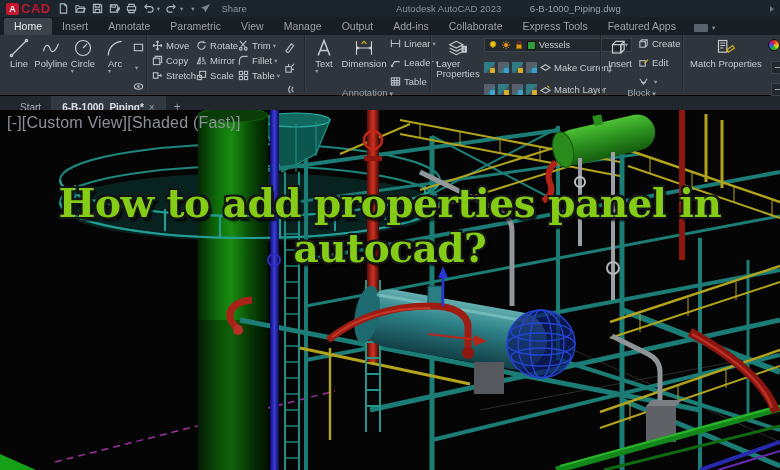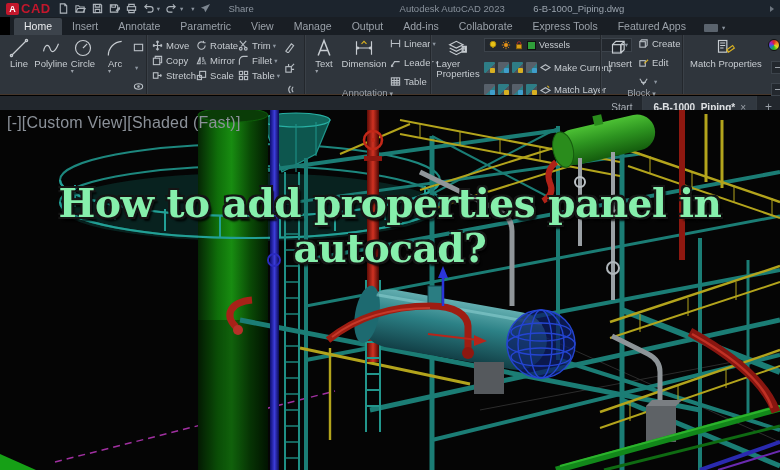--- a/index.html
+++ b/index.html
@@ -10,33 +10,33 @@
   .titlebar{position:absolute;top:0;left:0;right:0;height:17px;background:#1c242d;
             display:flex;align-items:center;padding:0 6px;gap:7px;font-size:9.5px;color:#8d96a0;}
   .logo{display:flex;align-items:center;gap:2px;}
   .logo .badge{width:13px;height:12px;background:#c2172c;color:#fff;font-weight:bold;font-size:9px;
                display:flex;align-items:center;justify-content:center;border-radius:2px;}
   .logo .cad{color:#c2172c;font-size:13px;font-weight:bold;letter-spacing:.5px;}
   .qat{display:flex;align-items:center;gap:6px;}
   .qbtn{display:flex;align-items:center;gap:1px;cursor:default;}
   .qbtn svg{width:11px;height:11px;stroke:#aeb5bc;fill:none;stroke-width:1.2;}
   .dd::after{content:"▾";font-size:6.5px;color:#8d96a0;margin-left:2px;vertical-align:1px;}
-  .share{display:flex;gap:17px;color:#8d96a0;}
+  .share{display:flex;gap:10px;color:#8d96a0;}
   .share svg{width:11px;height:11px;fill:#7d8690;}
   .tb-title{flex:1;text-align:center;color:#89929c;white-space:nowrap;overflow:hidden;}
   .tb-title .doc{margin-left:26px;color:#9aa3ad;}
   .searchbox{display:flex;align-items:center;gap:4px;background:#20272f;border:1px solid #353d46;
              height:13px;padding:0 4px;width:158px;}
   .searchbox input{flex:1;background:transparent;border:none;outline:none;color:#aab1b9;
                    font-style:italic;font-size:8.5px;font-family:"Liberation Sans",sans-serif;width:100%;}
   .searchbox input::placeholder{color:#79828c;}
   .searchbox svg{width:10px;height:10px;stroke:#8d96a0;fill:none;stroke-width:1.4;}
   .pre-arrow{width:0;height:0;border-left:4px solid #6d767f;border-top:3px solid transparent;border-bottom:3px solid transparent;}
   
-  .tabrow{position:absolute;top:17px;left:10px;right:0;height:18px;background:#191e24;
+  .tabrow{position:absolute;top:17px;left:0;right:0;height:18px;background:#191e24;
           display:flex;align-items:flex-end;padding-left:4px;font-size:10.5px;color:#9aa1a9;}
   .rtab{padding:2px 10px 3px;cursor:default;white-space:nowrap;}
   .rtab.active{background:#3c434b;color:#e9ebed;border-radius:2px 2px 0 0;}
   .tabtoggle{margin-left:8px;margin-bottom:3px;display:flex;align-items:center;gap:2px;}
   .tabtoggle .box{width:14px;height:8px;background:#5a636d;border-radius:1px;}
   
   .ribbon{position:absolute;top:35px;left:0;right:0;height:60px;background:#2f353c;
           display:flex;align-items:stretch;color:#c7ccd1;border-bottom:1px solid #45362b;}
   .panel{display:flex;flex-direction:column;position:relative;padding:2px 5px 0;}
   .panel + .panel{border-left:1px solid #23272c;box-shadow:inset 1px 0 0 #3a4047;}
@@ -63,32 +63,32 @@
   .mini-ic::after{content:"";position:absolute;right:0;bottom:0;width:5px;height:5px;background:#d8b022;border-radius:1px;}
   .mini-ic.alt{background:linear-gradient(135deg,#57606a 55%,#2e7d86 55%);}
   .mini-ic.alt::after{background:#3f9ecb;}
   .colorwheel{width:12px;height:12px;border-radius:50%;flex:0 0 auto;
      background:conic-gradient(#d22,#e82,#dd2,#2b2,#27c,#92c,#d22);border:1px solid #111;}
   .proppill{display:flex;align-items:center;gap:3px;background:#23282e;border:1px solid #3c434b;
             height:13px;padding:0 3px;flex:1;font-size:9px;color:#c7ccd1;min-width:62px;}
   .lwline{flex:1;height:1px;background:#9aa0a8;}
   
   .filetabs{position:absolute;top:96px;left:0;right:0;height:22px;background:#22272d;
-            display:flex;align-items:stretch;font-size:10px;color:#a9afb6;padding-left:10px;justify-content:flex-end;}
+            display:flex;align-items:stretch;font-size:10px;color:#a9afb6;padding-left:10px;}
   .ftab{display:flex;align-items:center;padding:0 10px;border-right:1px solid #343b42;cursor:default;gap:5px;}
   .ftab.active{background:#313840;color:#dde0e3;font-weight:bold;}
   .ftab .x{font-weight:normal;color:#9aa0a8;font-size:10px;}
   .ftab-plus{display:flex;align-items:center;padding:0 8px;color:#9aa0a8;font-size:12px;}
   
   .canvas{position:absolute;top:110px;left:0;width:780px;height:360px;background:#040404;}
   .canvas svg{display:block;}
   .vpctrl{position:absolute;top:114px;left:7px;z-index:4;font-size:16px;color:#8b9199;letter-spacing:.2px;}
   
   .overlay{position:absolute;left:0;right:0;top:181px;z-index:6;text-align:center;
-           font-family:"DejaVu Serif","Liberation Serif",serif;font-weight:bold;color:#86efac;
+           font-family:"DejaVu Serif","Liberation Serif",serif;font-weight:bold;color:#84cc16;
            font-size:39px;line-height:45px;letter-spacing:-.5px;
            text-shadow:-2px -2px 0 #151515,2px -2px 0 #151515,-2px 2px 0 #151515,2px 2px 0 #151515,3px 4px 2px rgba(0,0,0,.85);}
 </style>
 </head>
 <body>
 
 <div class="root">
 
   <div class="titlebar">
     <div class="logo">

